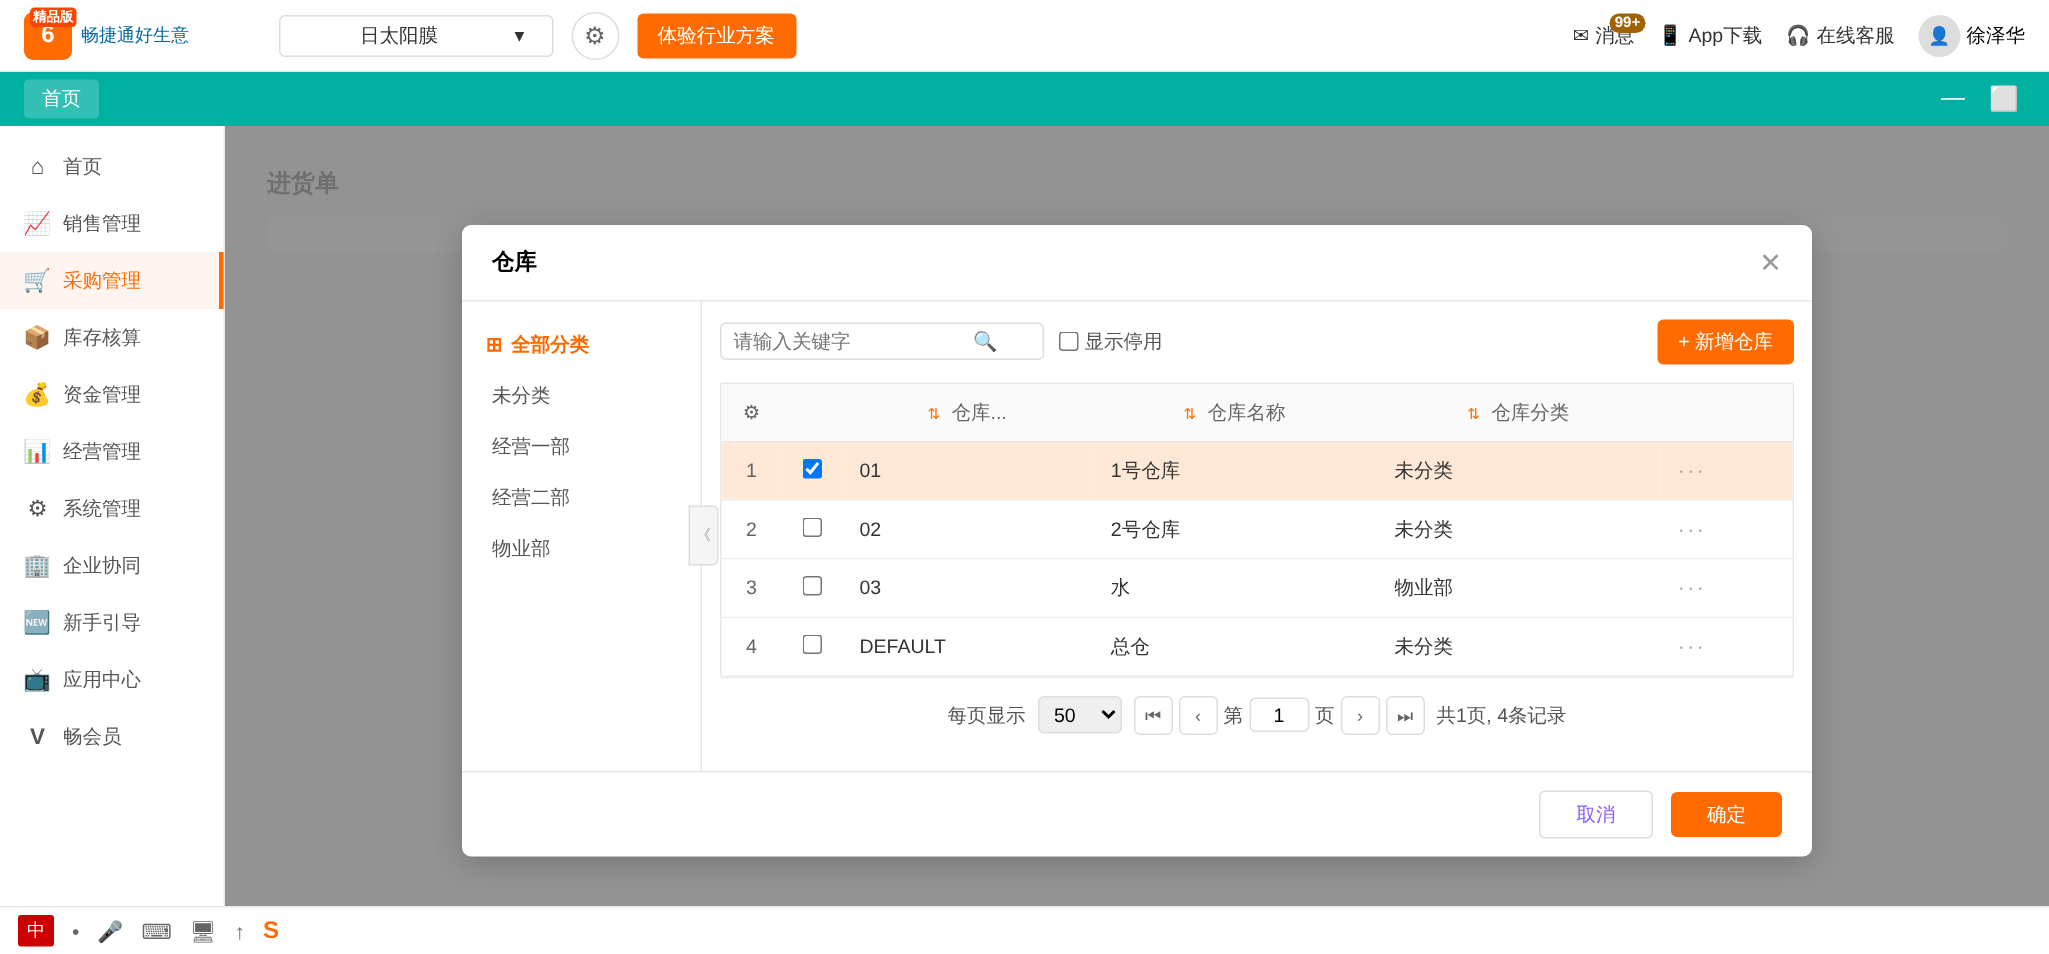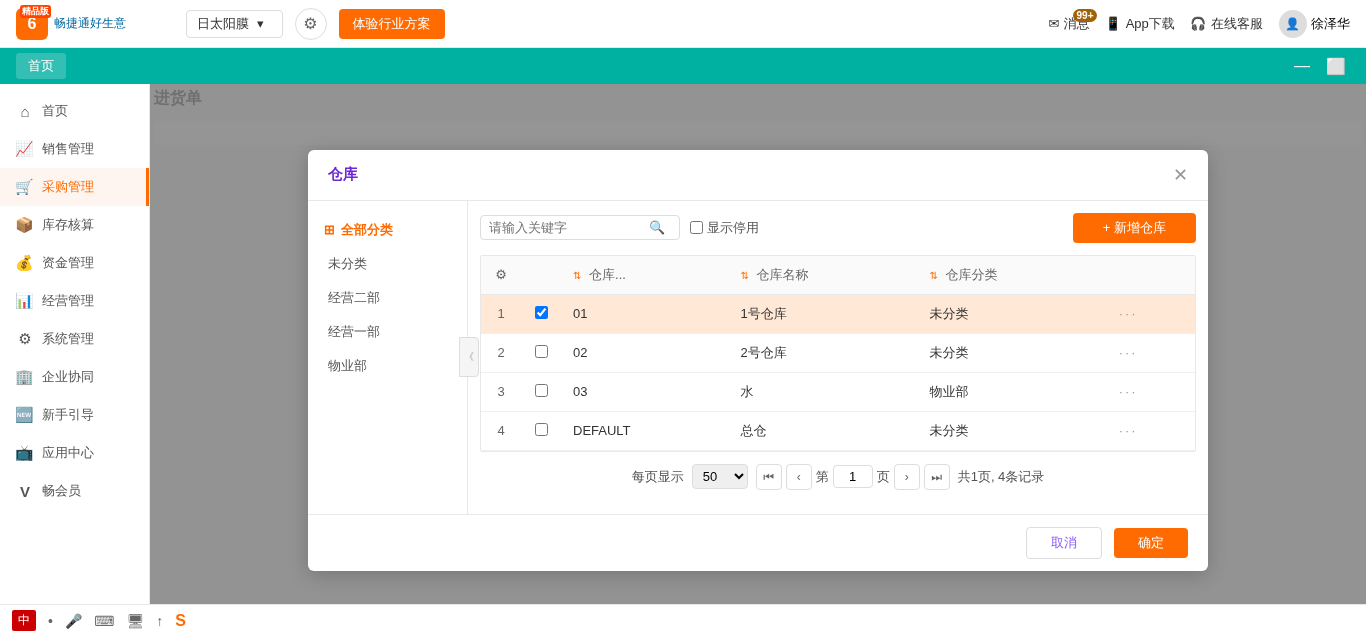--- a/index.html
+++ b/index.html
@@ -35,21 +35,21 @@
       background: #ff4400; color: #fff; font-size: 9px;
       border-radius: 3px; padding: 0 2px;
     }
     .logo-text { font-size: 12px; color: #0369a1; line-height: 1.3; }
     .store-selector {
       display: flex; align-items: center;
       border: 1px solid #ddd; border-radius: 4px;
       padding: 4px 10px; margin-left: 20px;
       cursor: pointer; color: #333; font-size: 13px;
     }
-    .store-selector span { margin-right: 8px; }
+    .store-selector span { margin-right: 8px; margin-left: 43px; }
     .header-middle { flex: 1; display: flex; align-items: center; gap: 12px; margin-left: 12px; }
     .gear-btn {
       width: 32px; height: 32px;
       border-radius: 50%; border: 1px solid #ddd;
       display: flex; align-items: center; justify-content: center;
       cursor: pointer; color: #666; font-size: 16px;
       background: #fff;
     }
     .industry-btn {
       background: #ff6b00; color: #fff; border: none;
@@ -90,42 +90,42 @@
       display: flex; align-items: center; padding: 10px 16px;
       cursor: pointer; color: #555; font-size: 13px; gap: 8px;
     }
     .sidebar-item.active { background: #fff5f0; color: #ff6b00; border-right: 3px solid #ff6b00; }
     .sidebar-icon { width: 18px; height: 18px; display: flex; align-items: center; justify-content: center; font-size: 15px; }
 
     
     .content-area { flex: 1; background: #f5f5f5; position: relative; overflow: hidden; }
 
     
-    .page-content { padding: 4px; opacity: 0.3; }
+    .page-content { padding: 28px; opacity: 0.3; }
     .page-title { font-size: 16px; font-weight: bold; color: #333; margin-bottom: 12px; }
     .filter-bar { background: #fff; padding: 12px; border-radius: 4px; margin-bottom: 12px; }
 
     
     .modal-overlay {
       position: absolute; top: 0; left: 0; right: 0; bottom: 0;
       background: rgba(0,0,0,0.4);
       display: flex; align-items: center; justify-content: center;
       z-index: 100;
     }
     .modal {
       background: #fff; border-radius: 6px;
       width: 900px; max-height: 560px;
       box-shadow: 0 4px 20px rgba(0,0,0,0.2);
       display: flex; flex-direction: column;
     }
     .modal-header {
       display: flex; align-items: center; justify-content: space-between;
       padding: 14px 20px; border-bottom: 1px solid #e8e8e8;
     }
-    .modal-title { font-size: 15px; font-weight: bold; color: #6d28d9; }
+    .modal-title { font-size: 15px; font-weight: bold; color: #000000; }
     .modal-close { cursor: pointer; color: #999; font-size: 18px; }
 
     .modal-body { display: flex; flex: 1; min-height: 0; }
 
     
     .left-panel {
       width: 160px; border-right: 1px solid #e8e8e8;
       padding: 12px 0; flex-shrink: 0; position: relative;
     }
     .collapse-arrow {
@@ -141,37 +141,37 @@
     .category-item {
       padding: 8px 20px; cursor: pointer; color: #555; font-size: 13px;
     }
 
     
     .right-panel { flex: 1; display: flex; flex-direction: column; padding: 12px; min-width: 0; }
     .toolbar { display: flex; align-items: center; gap: 10px; margin-bottom: 12px; }
     .search-input-wrap {
       display: flex; align-items: flex-start;
       border: 1px solid #ddd; border-radius: 4px; padding: 4px 8px;
-      width: 200px; background: #fff;
+      width: 216px; background: #fff;
     }
     .search-input-wrap input { border: none; outline: none; font-size: 13px; color: #999; width: 160px; }
     .search-icon { color: #bbb; cursor: pointer; }
     .checkbox-label { display: flex; align-items: center; gap: 4px; color: #555; font-size: 13px; cursor: pointer; }
     .add-btn {
       margin-left: auto; background: #ff6b00; color: #fff; border: none;
-      padding: 6px 30px; border-radius: 4px; cursor: pointer; font-size: 13px;
+      padding: 6px 14px; border-radius: 4px; cursor: pointer; font-size: 13px;
       display: flex; align-items: center; gap: 4px;
     }
 
     
     .table-wrap { flex: 1; border: 1px solid #e8e8e8; border-radius: 2px; overflow: auto; }
     table { width: 100%; border-collapse: collapse; }
     thead tr { background: #fafafa; }
     thead th {
-      padding: 10px 12px; text-align: left; color: #666; font-size: 13px;
+      padding: 10px 12px; text-align: center; color: #666; font-size: 13px;
       font-weight: normal; border-bottom: 1px solid #e8e8e8; white-space: nowrap;
     }
     tbody tr { border-bottom: 1px solid #f0f0f0; }
     tbody tr.selected { background: #ffe8d6; }
     tbody td { padding: 10px 12px; color: #333; font-size: 13px; }
     .th-settings { width: 40px; text-align: center; }
     .th-checkbox { width: 40px; text-align: center; }
     .row-num { color: #666; text-align: center; }
     .row-check { text-align: center; }
     .sort-icon { display: inline-block; color: #ff6b00; font-size: 10px; margin-right: 4px; }
@@ -337,22 +337,22 @@
         </div>
 
         <div class="modal-body">
 
           <div class="left-panel">
             <div class="category-header">
               <span>⊞</span>
               <span>全部分类</span>
             </div>
             <div class="category-item">未分类</div>
+            <div class="category-item">经营一部</div>
             <div class="category-item">经营二部</div>
-            <div class="category-item">经营一部</div>
             <div class="category-item">物业部</div>
             <div class="collapse-arrow">《</div>
           </div>
 
           <div class="right-panel">
 
             <div class="toolbar">
               <div class="search-input-wrap">
                 <input type="text" placeholder="请输入关键字" style="">
                 <span class="search-icon">🔍</span>

